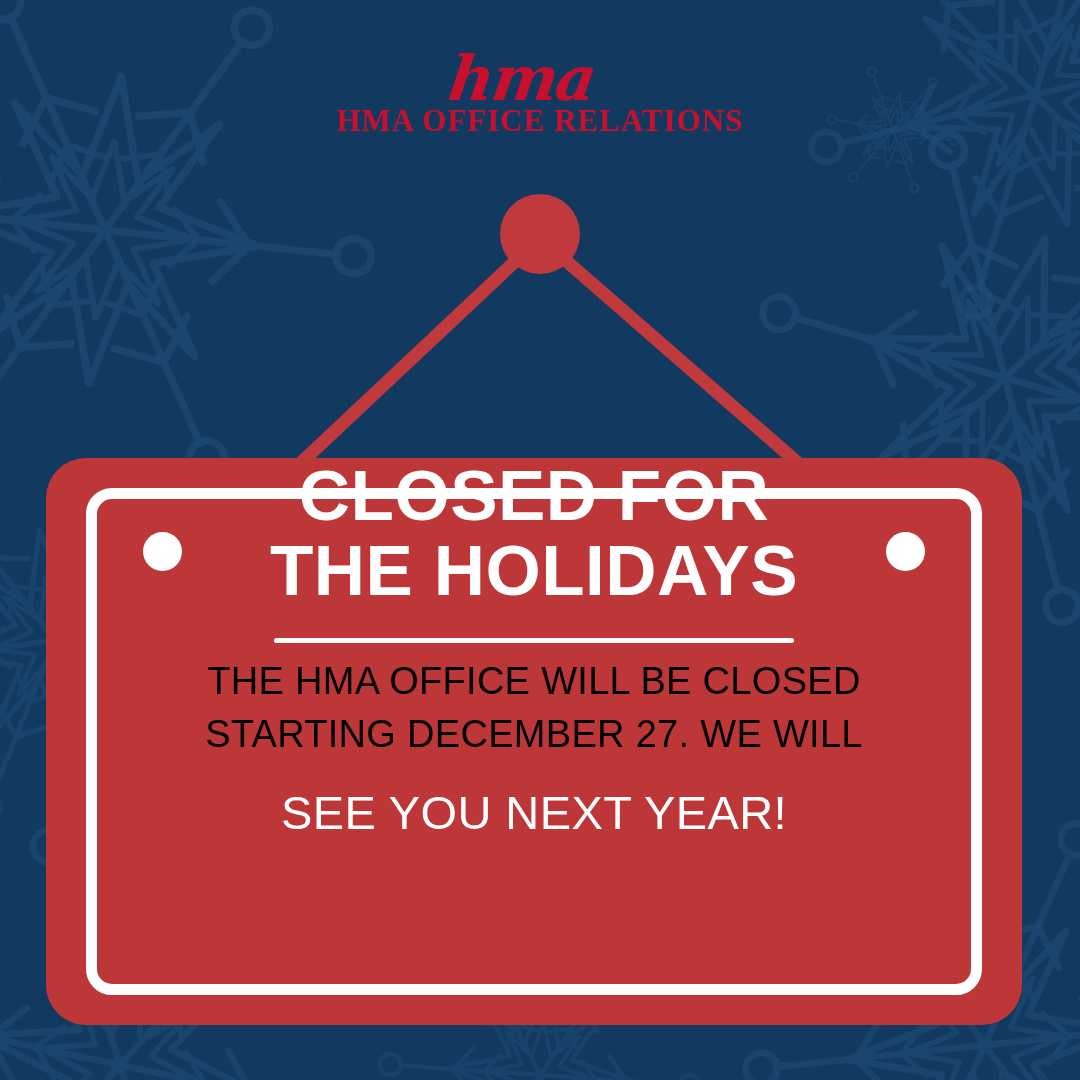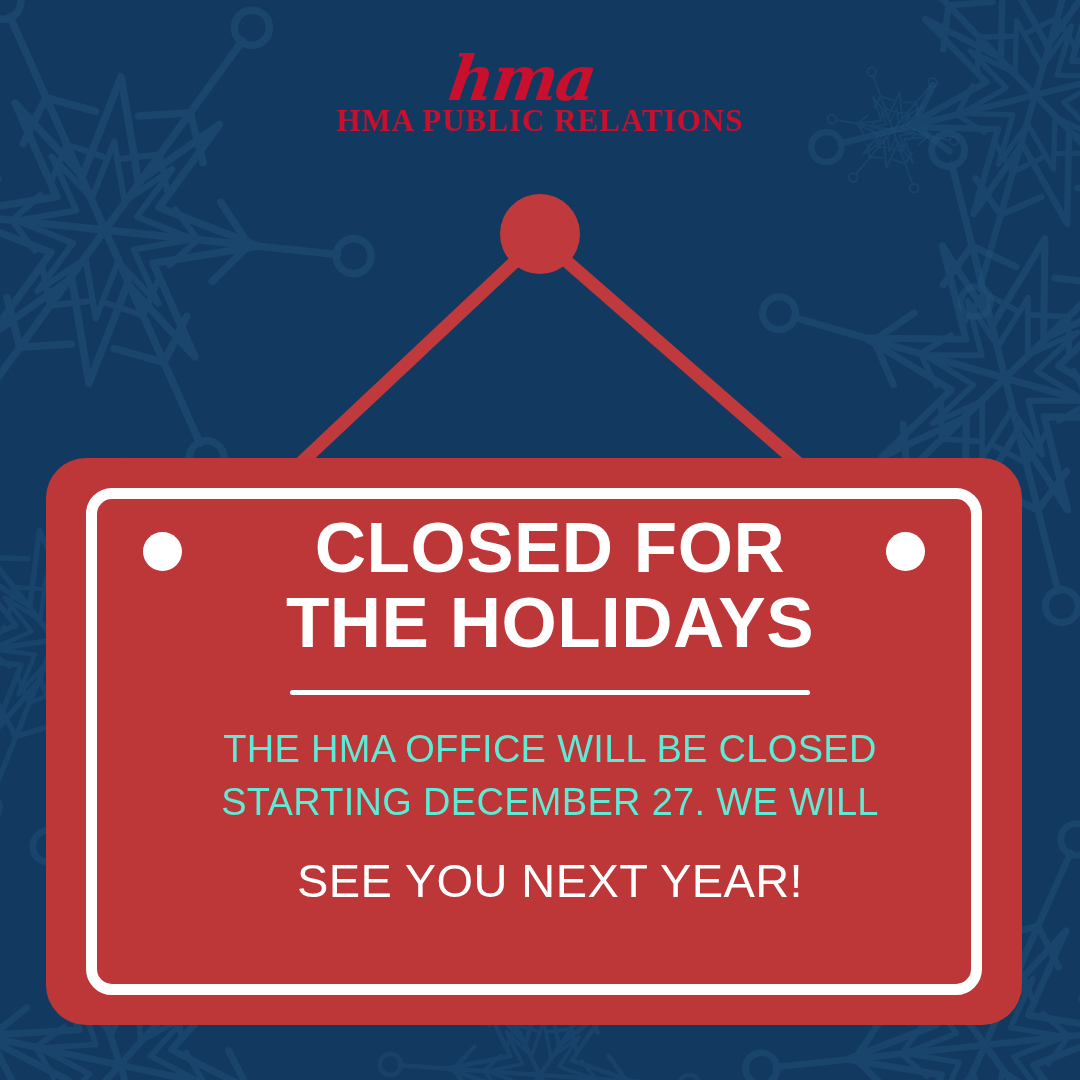--- a/index.html
+++ b/index.html
@@ -86,27 +86,26 @@
     width:39px; height:39px;
     background:#FFFFFF;
     border-radius:50%;
     top:74px;
   }
   #screw-left  { left:97px; }
   #screw-right { right:97px; }
 
   #sign-content {
     position:absolute;
-    left:16px; top:0;
+    left:0; top:0;
     width:100%; height:100%;
     display:flex;
     flex-direction:column;
     align-items:center;
     justify-content:flex-start;
-    padding-top:52px;
     z-index:2;
   }
 
   #headline {
     color:#FFFFFF;
     font-weight:700;
     font-size:71px;
     line-height:75px;
     letter-spacing:0.5px;
     text-align:center;
@@ -117,28 +116,28 @@
 
   #divider {
     width:520px;
     height:5px;
     background:#FFFFFF;
     border-radius:3px;
     margin-top:30px;
   }
 
   #body-copy {
-    color:#5eead4;
+    color:#000000;
     font-weight:300;
     font-size:38px;
     line-height:53px;
     letter-spacing:0.3px;
     text-align:center;
     text-transform:uppercase;
-    margin-top:28px;
+    margin-top:12px;
     max-width:740px;
   }
   #body-copy .bc-line { display:block; }
 
   #signoff {
     color:#FFFFFF;
     font-weight:400;
     font-size:47px;
     line-height:52px;
     letter-spacing:0.4px;
@@ -221,21 +220,21 @@
   </svg>
 
   <svg id="hanger" viewBox="0 0 1080 560" width="1080" height="560" aria-hidden="true">
     <line x1="540" y1="238" x2="256" y2="505" stroke="#C0393C" stroke-width="13" stroke-linecap="butt"></line>
     <line x1="540" y1="238" x2="846" y2="505" stroke="#C0393C" stroke-width="13" stroke-linecap="butt"></line>
     <circle cx="540" cy="234" r="40" fill="#C0393C"></circle>
   </svg>
 
   <div id="logo">
     <span id="logo-script">hma</span>
-    <span id="logo-wordmark">HMA PUBLIC RELATIONS</span>
+    <span id="logo-wordmark">HMA OFFICE RELATIONS</span>
   </div>
 
   <div id="sign">
     <div id="sign-inner-border"></div>
 
     <div class="screw-dot" id="screw-left"></div>
     <div class="screw-dot" id="screw-right"></div>
 
     <div id="sign-content">
 

